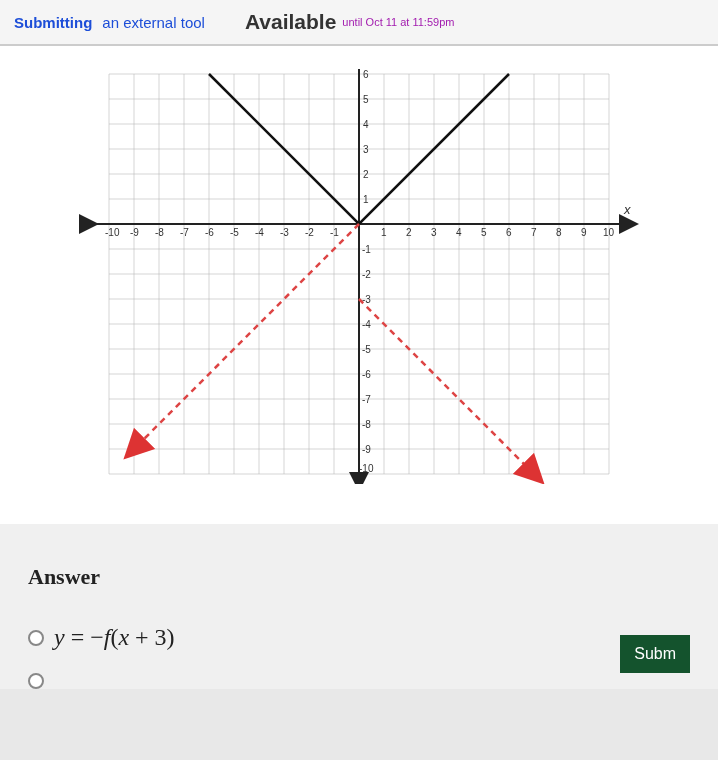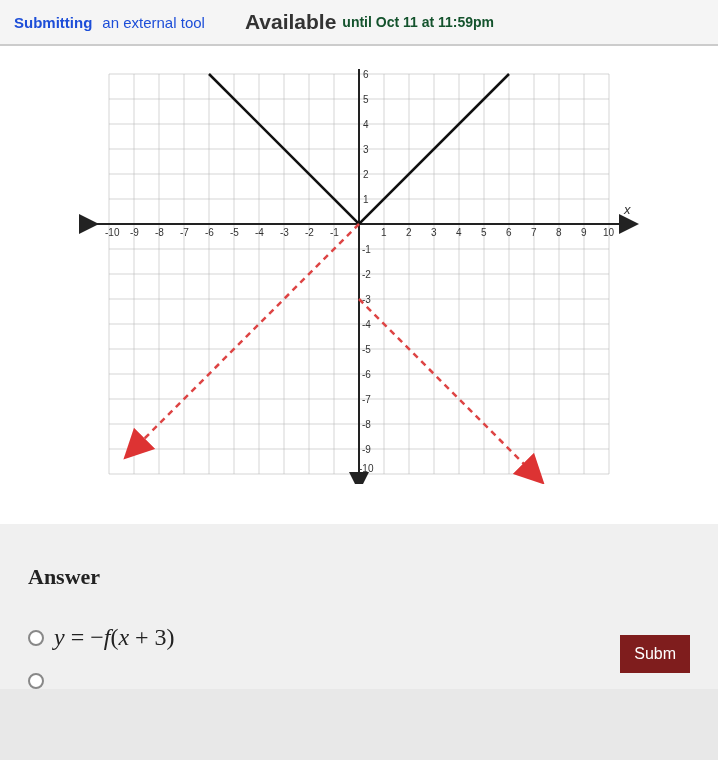--- a/index.html
+++ b/index.html
@@ -14,21 +14,21 @@
   display: flex;
   align-items: center;
   padding: 10px 14px;
   background: #f5f5f5;
   border-bottom: 2px solid #ccc;
   gap: 40px;
 }
 .header .submitting { font-weight: bold; color: #1d4ed8; font-size: 15px; }
 .header .external-tool { color: #1d4ed8; font-size: 15px; margin-left: -30px; }
 .header .available { font-weight: bold; color: #333; font-size: 21px; }
-.header .avail-time { color: #14532d; font-size: 14px; margin-left: -34px; font-weight: bold; }
+.header .avail-time { color: #a21caf; font-size: 11px; margin-left: -34px; }
 .chart-wrap {
   background: #fff;
   padding: 18px 30px 40px 30px;
 }
 .chart { display: block; margin: 0 auto; }
 .answer-section {
   background: #f0f0f0;
   padding: 40px 28px 0 28px;
 }
 .answer-title {
@@ -54,21 +54,21 @@
 }
 .radio {
   width: 16px;
   height: 16px;
   border: 2px solid #888;
   border-radius: 50%;
   background: #fff;
   flex-shrink: 0;
 }
 .submit-btn {
-  background: #7f1d1d;
+  background: #14532d;
   color: #fff;
   padding: 10px 14px;
   font-size: 16px;
   border: none;
   cursor: pointer;
   margin-left: auto;
 }
 .row1 { display: flex; align-items: flex-end; }
 </style>
 </head>

